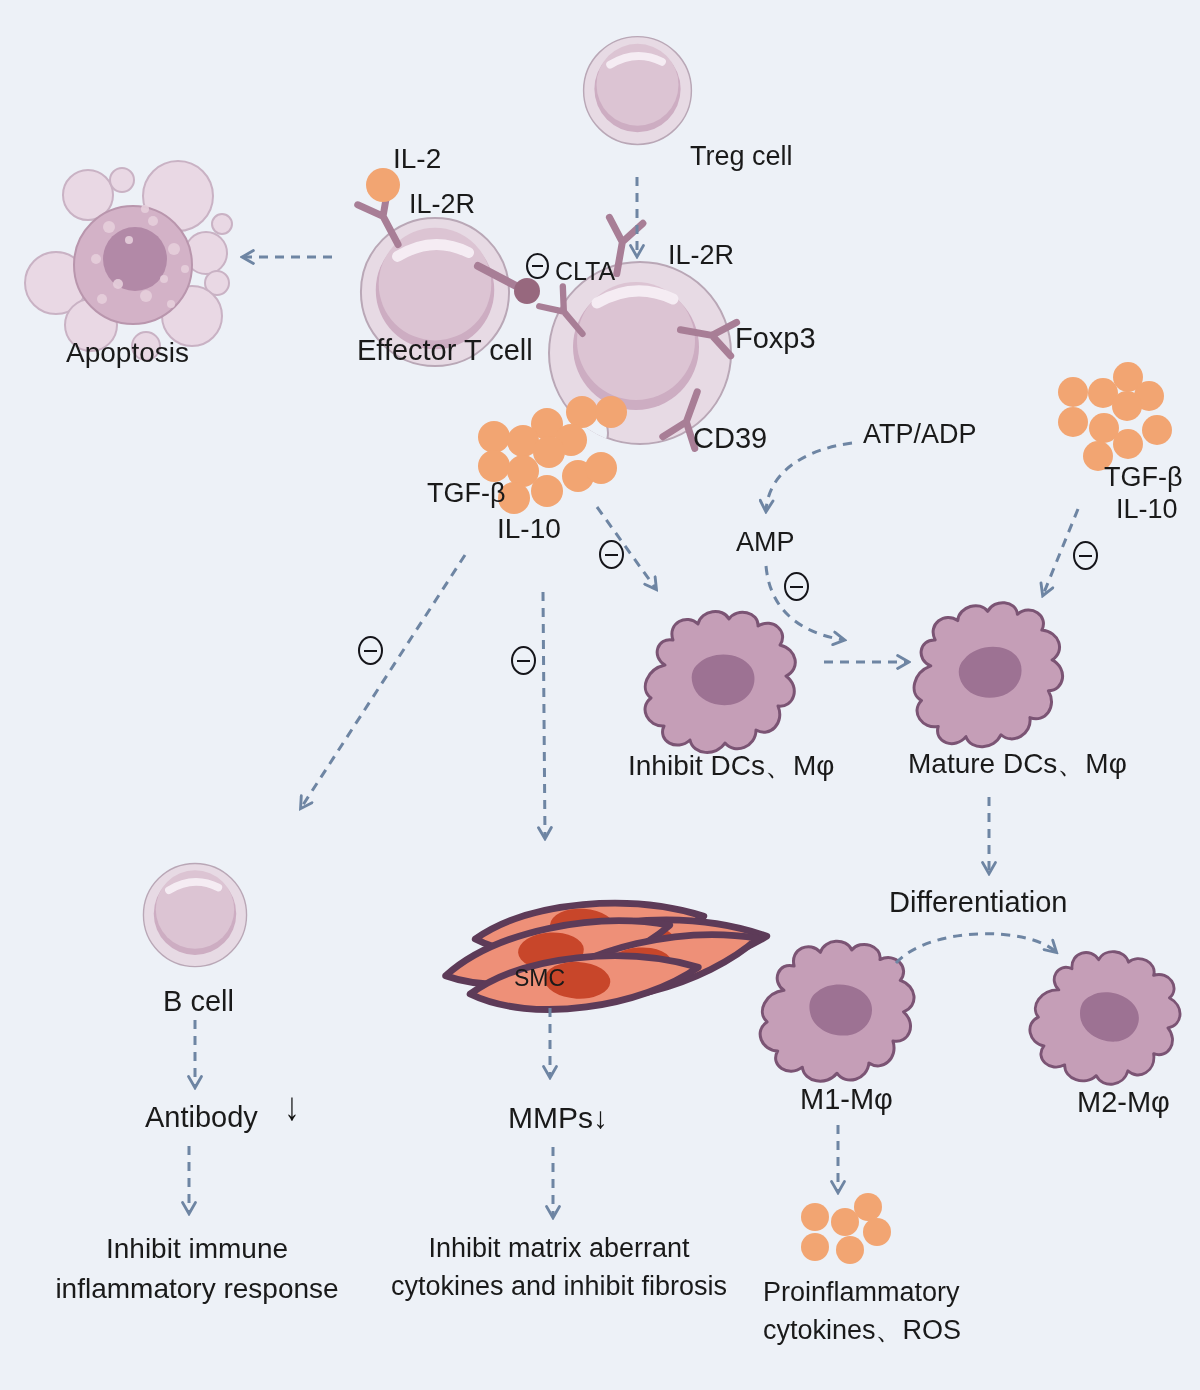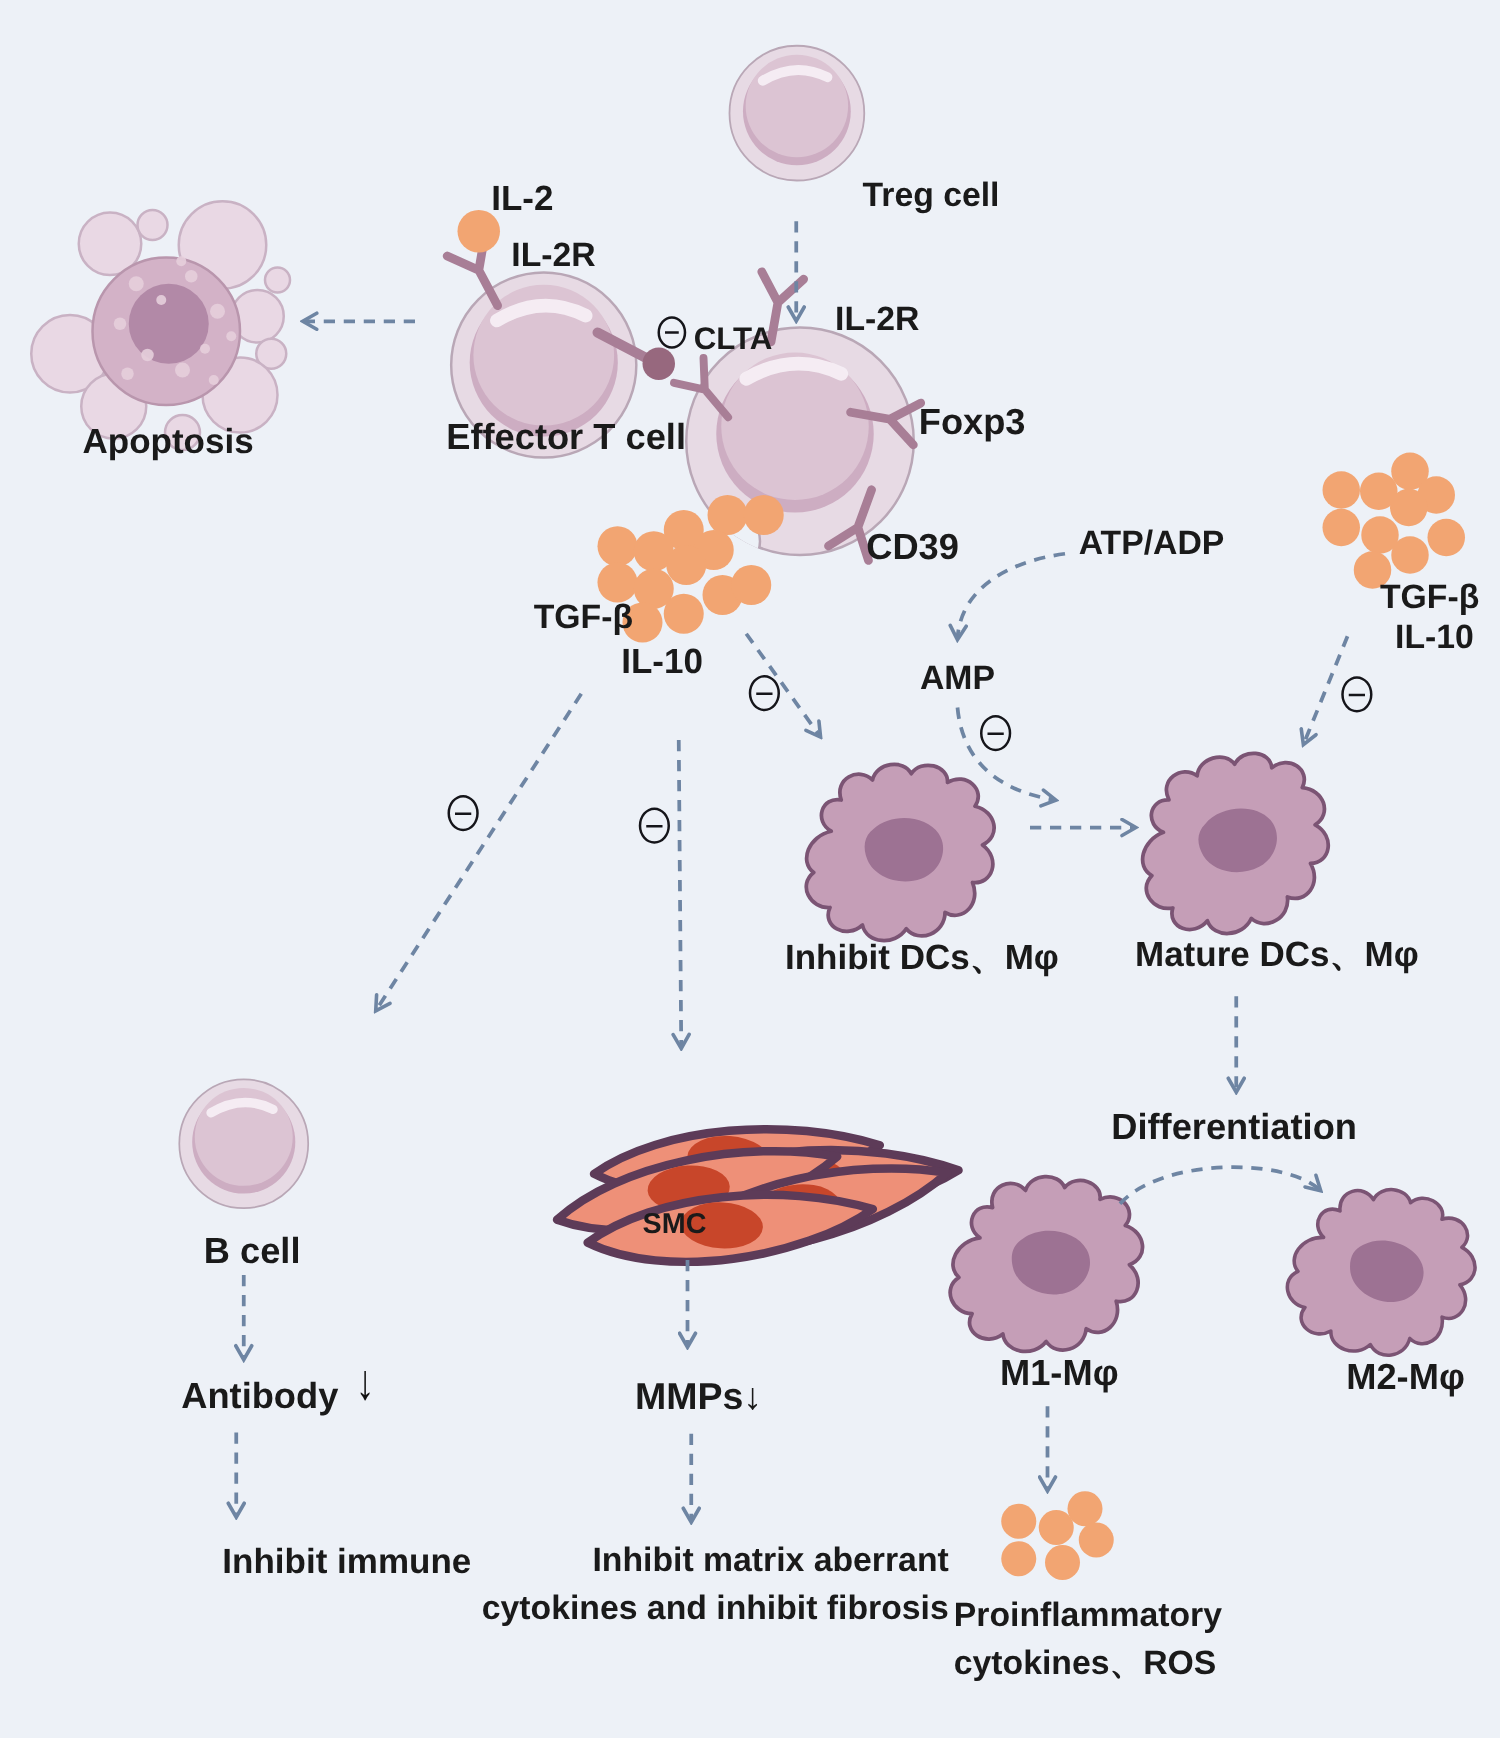--- a/index.html
+++ b/index.html
@@ -5,25 +5,25 @@
   :root{
     --bg:#edf1f7; --ink:#1a1a1a; --arrow:#6e85a3; --dot:#f2a572;
     --sphere-outer:#e7dae4; --sphere-mid:#cdadc2; --sphere-inner:#dcc4d3; --sphere-stroke:#b9a7b6; --sphere-gloss:#f6eef4;
     --dc-body:#c59eb7; --dc-stroke:#7b5474; --dc-nucleus:#9d7293;
     --smc-body:#ee9078; --smc-stroke:#5d3b58; --smc-nucleus:#c8462a;
     --apo-body:#d3b2c7; --apo-stroke:#b996ad; --apo-nucleus:#b289a7; --apo-bubble:#e9d8e4; --apo-bubble-stroke:#c9b2c4; --apo-spot:#e6cfdc;
     --receptor:#a87e96; --ligand:#97687e;
   }
   html,body{margin:0;padding:0;}
   body{font-family:"Liberation Sans","DejaVu Sans",sans-serif;background:var(--bg);}
-  .canvas{position:relative;width:1200px;height:1390px;background:var(--bg);overflow:hidden;font-weight:bold;}
+  .canvas{position:relative;width:1200px;height:1390px;background:var(--bg);overflow:hidden;}
   .cell{position:absolute;overflow:visible;}
   .layer{position:absolute;left:0;top:0;width:1200px;height:1390px;overflow:visible;pointer-events:none;}
   .lbl{position:absolute;color:var(--ink);white-space:nowrap;line-height:1.15;}
-  .lbl.center{text-align:right;white-space:normal;}
+  .lbl.center{text-align:center;white-space:normal;}
   .minus{position:absolute;width:25px;height:29px;border:2.5px solid #15151a;border-radius:50%;
          display:flex;align-items:center;justify-content:center;box-sizing:border-box;background:transparent;}
   .minus i{display:block;width:60%;height:0;border-top:2.5px solid #15151a;}
   .minus.sm{width:23px;height:26px;}
   .bigdown{font-size:40px;transform:scaleX(.75);transform-origin:center;}
 </style>
 </head>
 <body>
 
 <div class="canvas">
@@ -244,20 +244,21 @@
   <span class="lbl" style="left:628px;top:750px;font-size:28px">Inhibit DCs、Mφ</span>
   <span class="lbl" style="left:908px;top:748px;font-size:28px">Mature DCs、Mφ</span>
   <span class="lbl" style="left:889px;top:886px;font-size:29px">Differentiation</span>
   <span class="lbl" style="left:800px;top:1083px;font-size:29px">M1-Mφ</span>
   <span class="lbl" style="left:1077px;top:1086px;font-size:29px">M2-Mφ</span>
   <span class="lbl" style="left:163px;top:985px;font-size:29px">B cell</span>
   <span class="lbl" style="left:145px;top:1101px;font-size:29px">Antibody</span>
   <span class="lbl bigdown" style="left:282px;top:1083px;color:#111">↓</span>
   <div class="lbl center" style="left:17px;top:1229px;width:360px;font-size:28px;line-height:1.43">
     <span>Inhibit immune</span><br>
+    <span>inflammatory response</span>
   </div>
   <span class="lbl" style="left:514px;top:965px;font-size:23px">SMC</span>
   <span class="lbl" style="left:508px;top:1101px;font-size:30px">MMPs↓</span>
   <div class="lbl center" style="left:359px;top:1230px;width:400px;font-size:27px;line-height:1.4">
     <span>Inhibit matrix aberrant</span><br>
     <span>cytokines and inhibit fibrosis</span>
   </div>
   <div class="lbl" style="left:763px;top:1274px;font-size:27px;line-height:1.4">
     <span>Proinflammatory</span><br>
     <span>cytokines、ROS</span>

